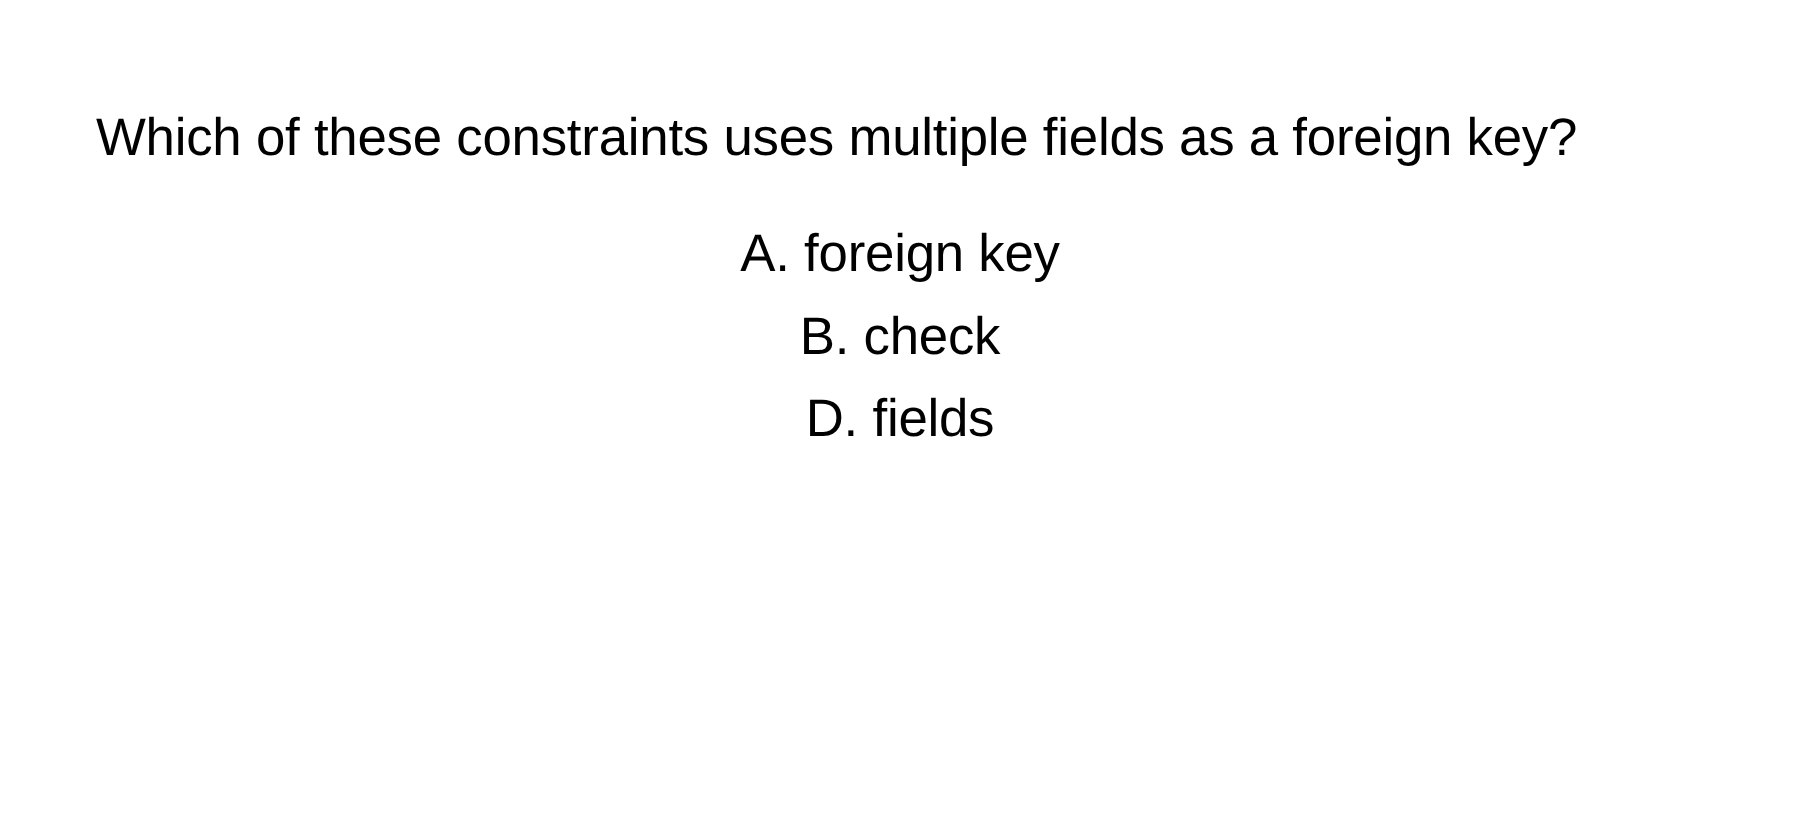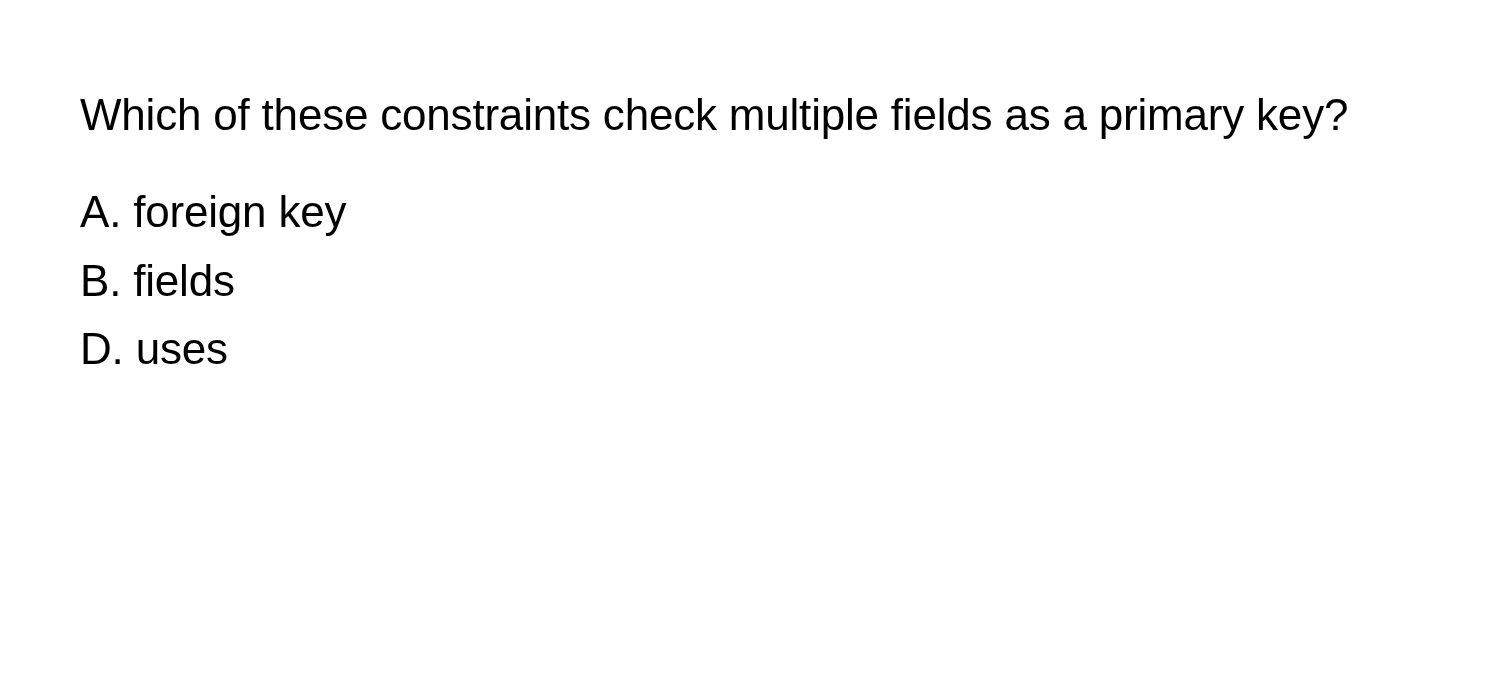--- a/index.html
+++ b/index.html
@@ -17,45 +17,46 @@
     .question {
       font-size: 44px;
       line-height: 1.6;
       color: #000000;
       margin-bottom: 28px;
       letter-spacing: -0.2px;
     }
     .options {
       display: flex;
       flex-direction: column;
+      text-align: center;
     }
     .option {
       font-size: 44px;
       line-height: 1.55;
       color: #000000;
       letter-spacing: -0.2px;
     }
     .option-label {
       display: inline;
     }
     .option-text {
       display: inline;
     }
   </style>
 </head>
 <body>
 
-<div class="question">Which of these constraints check multiple fields as a primary key?</div>
+<div class="question">Which of these constraints uses multiple fields as a foreign key?</div>
 
 <div class="options">
   <div class="option">
     <span class="option-label">A.</span>
     <span class="option-text">foreign key</span>
   </div>
   <div class="option">
     <span class="option-label">B.</span>
-    <span class="option-text">fields</span>
+    <span class="option-text">check</span>
   </div>
   <div class="option">
     <span class="option-label">D.</span>
-    <span class="option-text">uses</span>
+    <span class="option-text">fields</span>
   </div>
 </div>
 
 </body></html>

